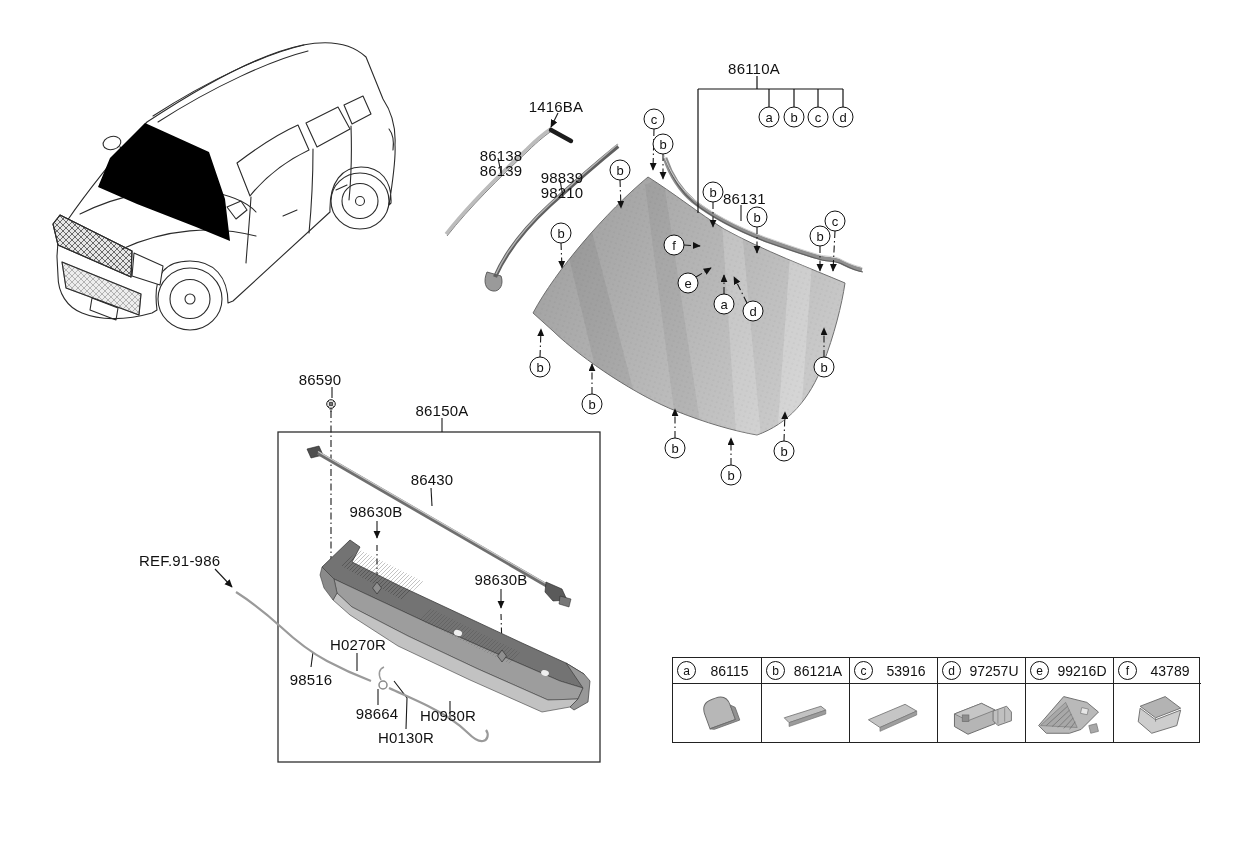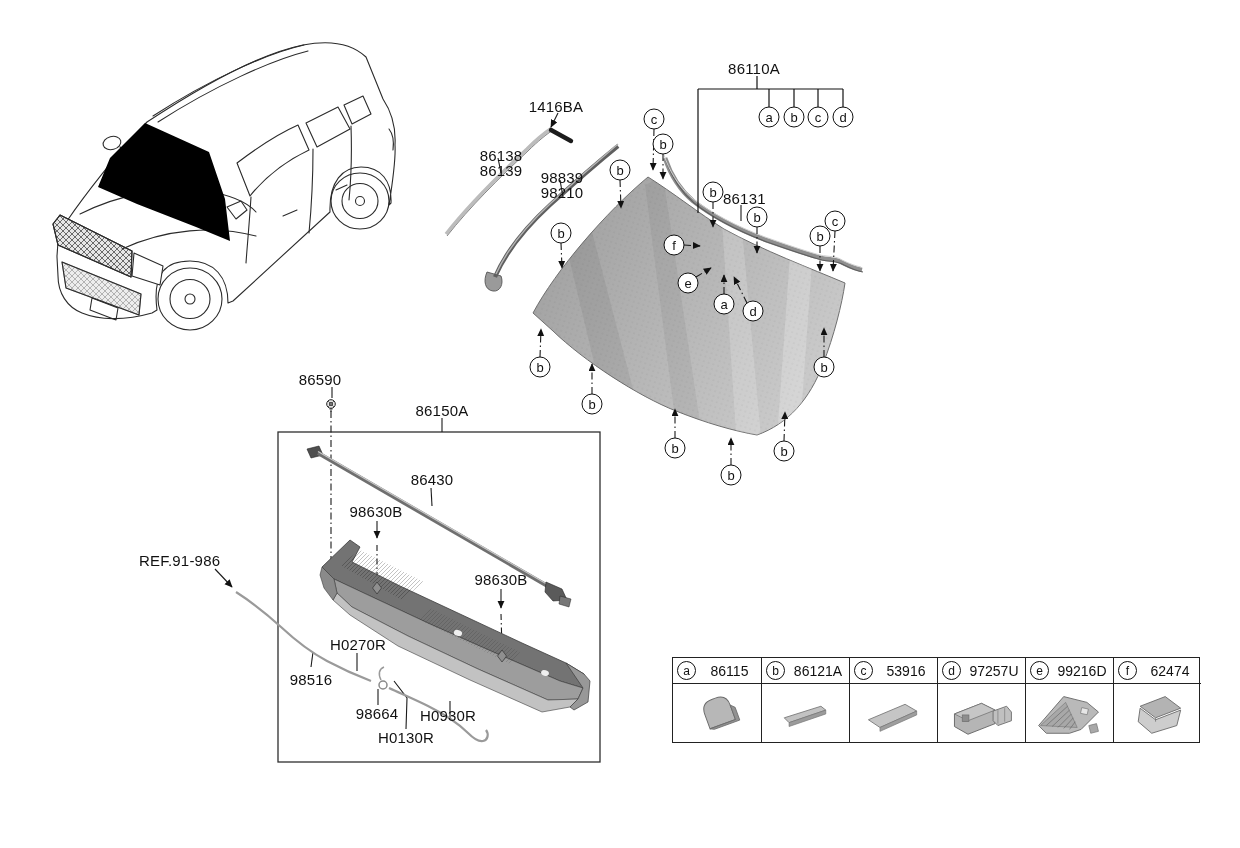--- a/index.html
+++ b/index.html
@@ -324,21 +324,21 @@
         <path d="M14,42 L40,18 L52,44 Z" fill="#a8a8a8" stroke="#6f6f6f" stroke-width="0.6"></path>
         <path d="M20,42 L42,22 M26,43 L44,26 M32,44 L46,30 M38,45 L48,34 M44,46 L50,38" stroke="#5d5d5d" stroke-width="0.6" fill="none"></path>
         <rect x="56" y="24" width="7" height="6" fill="#e6e6e6" stroke="#6f6f6f" stroke-width="0.6" transform="rotate(12 59 27)"></rect>
         <path d="M64,42 L72,40 L74,48 L66,50 Z" fill="#a9a9a9" stroke="#6f6f6f" stroke-width="0.7"></path>
       </svg>
     </div>
   </div>
   <div class="cell">
     <div class="hdr">
       <span class="circ">f</span>
-      <span class="pn">62474</span>
+      <span class="pn">43789</span>
     </div>
     <div class="img">
       <svg width="88" height="56" viewBox="0 0 88 58">
         <path d="M26,24 L42,36 L68,26 L64,42 L38,50 L24,38 Z" fill="#cdcdcd" stroke="#666" stroke-width="0.9"></path>
         <path d="M26,22 L52,12 L68,24 L42,34 Z" fill="#b3b3b3" stroke="#666" stroke-width="0.9"></path>
         <path d="M42,34 L42,38" stroke="#666" stroke-width="0.7"></path>
       </svg>
     </div>
   </div>
 </div>

